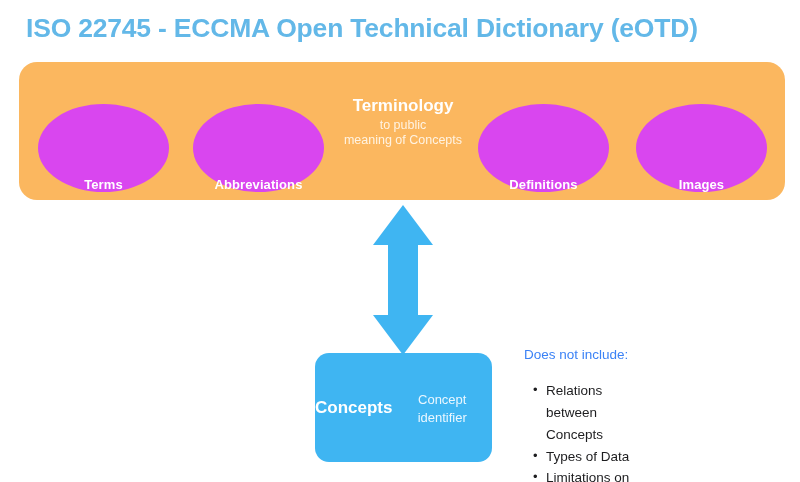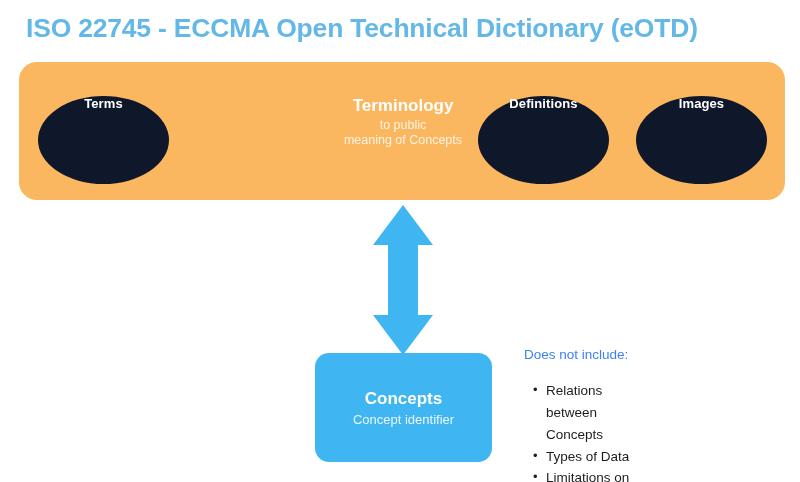--- a/index.html
+++ b/index.html
@@ -38,27 +38,27 @@
     left: 19px;
     top: 62px;
     width: 766px;
     height: 138px;
     background: #fbb75f;
     border-radius: 18px;
   }
 
   .ellipse {
     position: absolute;
-    top: 96px;
+    top: 104px;
     width: 131px;
     height: 88px;
-    background: #0f172a;
+    background: #d946ef;
     border-radius: 50%;
     display: flex;
-    align-items: flex-start;
+    align-items: flex-end;
     justify-content: center;
   }
   .ellipse > span {
     color: #ffffff;
     font-size: 13px;
     font-weight: bold;
     text-align: center;
     letter-spacing: 0.1px;
   }
   #ellipse-terms      { left: 38px;  }
@@ -99,21 +99,21 @@
   
   #concepts-box {
     position: absolute;
     left: 315px;
     top: 353px;
     width: 177px;
     height: 109px;
     background: #3fb5f2;
     border-radius: 14px;
     display: flex;
-    flex-direction: column;
+    flex-direction: row;
     align-items: center;
     justify-content: center;
     padding-top: 2px;
     box-sizing: border-box;
   }
   #concepts-box .cb-title {
     color: #ffffff;
     font-size: 17px;
     font-weight: bold;
     margin-bottom: 2px;
@@ -161,20 +161,23 @@
 <div id="canvas">
 
   <div id="page-title">ISO 22745 - ECCMA Open Technical Dictionary (eOTD)</div>
 
   <div id="terminology-panel"></div>
 
   <div class="ellipse" id="ellipse-terms">
     <span>Terms</span>
   </div>
 
+  <div class="ellipse" id="ellipse-abbrev">
+    <span>Abbreviations</span>
+  </div>
 
   <div id="terminology-caption">
     <span class="tc-title">Terminology</span>
     <span class="tc-sub">to public</span>
     <span class="tc-sub">meaning of Concepts</span>
   </div>
 
   <div class="ellipse" id="ellipse-definitions">
     <span>Definitions</span>
   </div>

